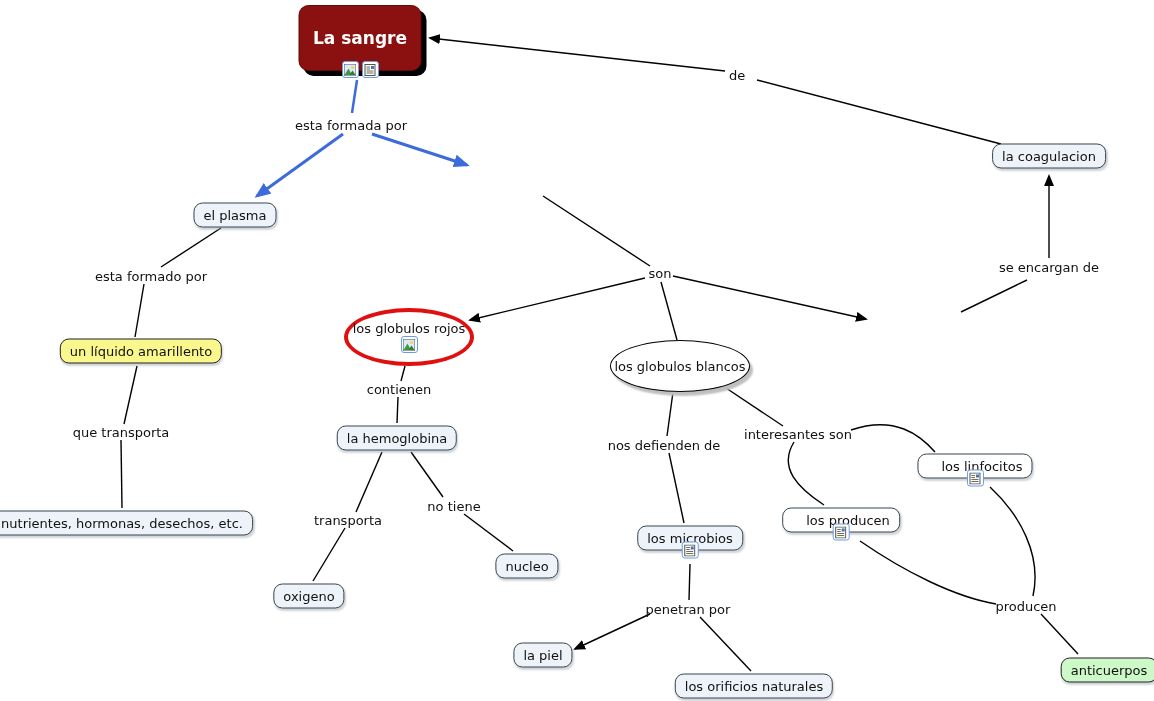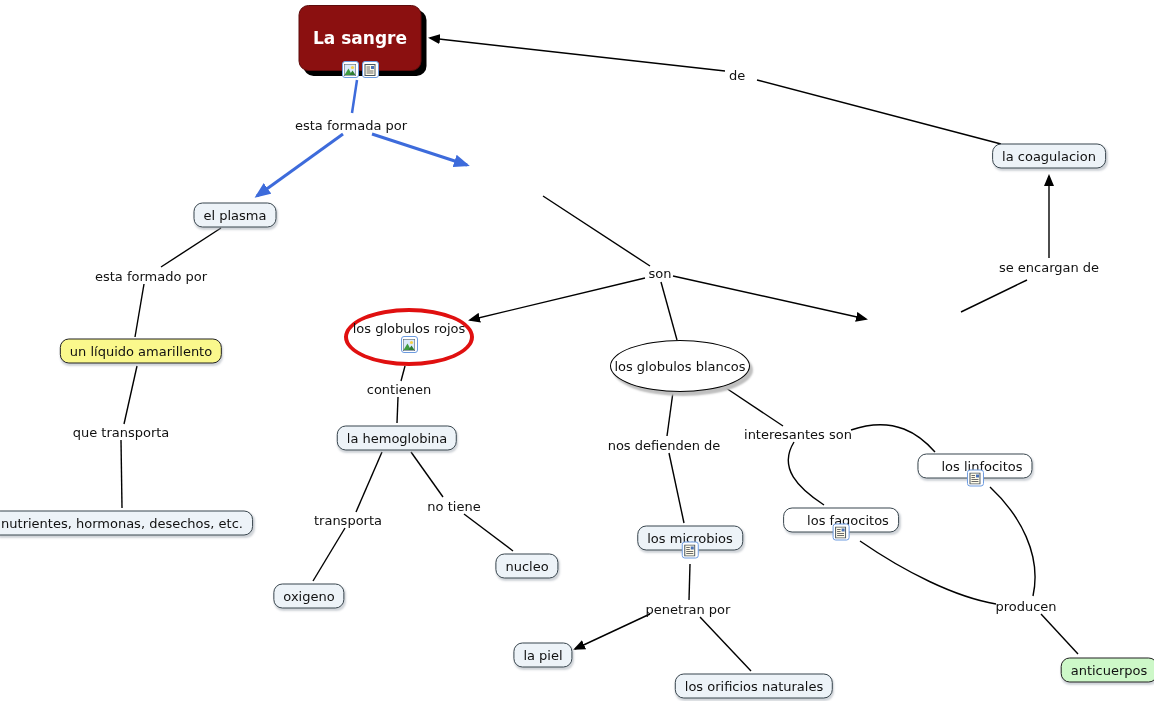--- a/index.html
+++ b/index.html
@@ -140,21 +140,21 @@
           <rect x="7" y="2" width="3" height="3" fill="#4a72b8"></rect>
           <line x1="2.5" y1="3" x2="6" y2="3" stroke="#6b6b6b" stroke-width="1"></line>
           <line x1="2.5" y1="5" x2="6" y2="5" stroke="#6b6b6b" stroke-width="1"></line>
           <line x1="2.5" y1="7" x2="9.5" y2="7" stroke="#6b6b6b" stroke-width="1"></line>
           <line x1="2.5" y1="9" x2="9.5" y2="9" stroke="#6b6b6b" stroke-width="1"></line>
         </svg>
       </span>
     </span>
   </div>
   <div class="node white" style="left:841px;top:520px;">
-    <span>los fagocitos</span>
+    <span>los producen</span>
     <span class="icon-hang">
       <span class="res-icon">
         <svg width="12" height="12" viewBox="0 0 12 12">
           <rect x="1" y="0.5" width="10" height="11" fill="#fffbe8" stroke="#49565e" stroke-width="1"></rect>
           <rect x="7" y="2" width="3" height="3" fill="#4a72b8"></rect>
           <line x1="2.5" y1="3" x2="6" y2="3" stroke="#6b6b6b" stroke-width="1"></line>
           <line x1="2.5" y1="5" x2="6" y2="5" stroke="#6b6b6b" stroke-width="1"></line>
           <line x1="2.5" y1="7" x2="9.5" y2="7" stroke="#6b6b6b" stroke-width="1"></line>
           <line x1="2.5" y1="9" x2="9.5" y2="9" stroke="#6b6b6b" stroke-width="1"></line>
         </svg>

